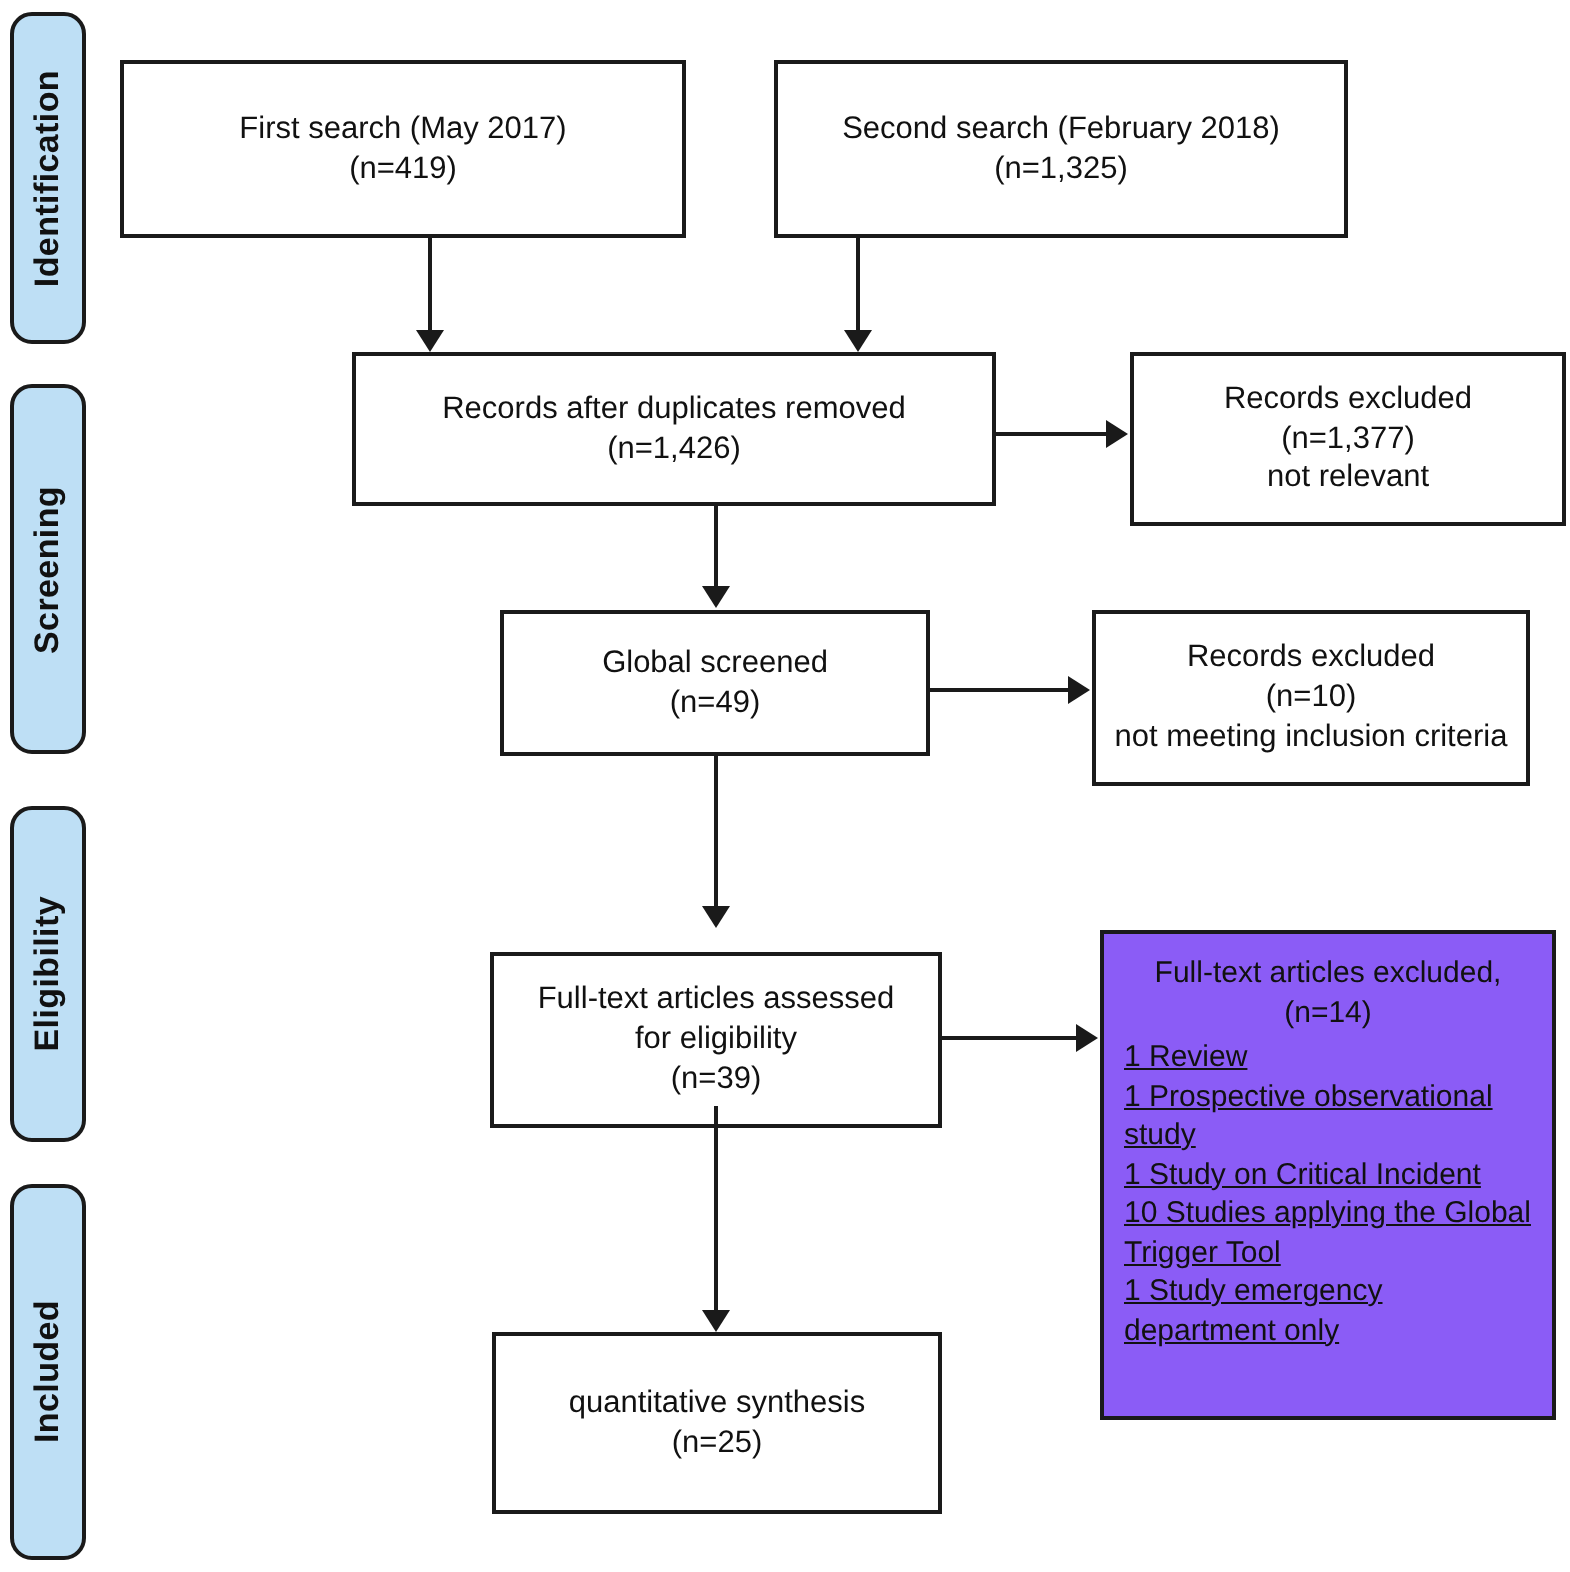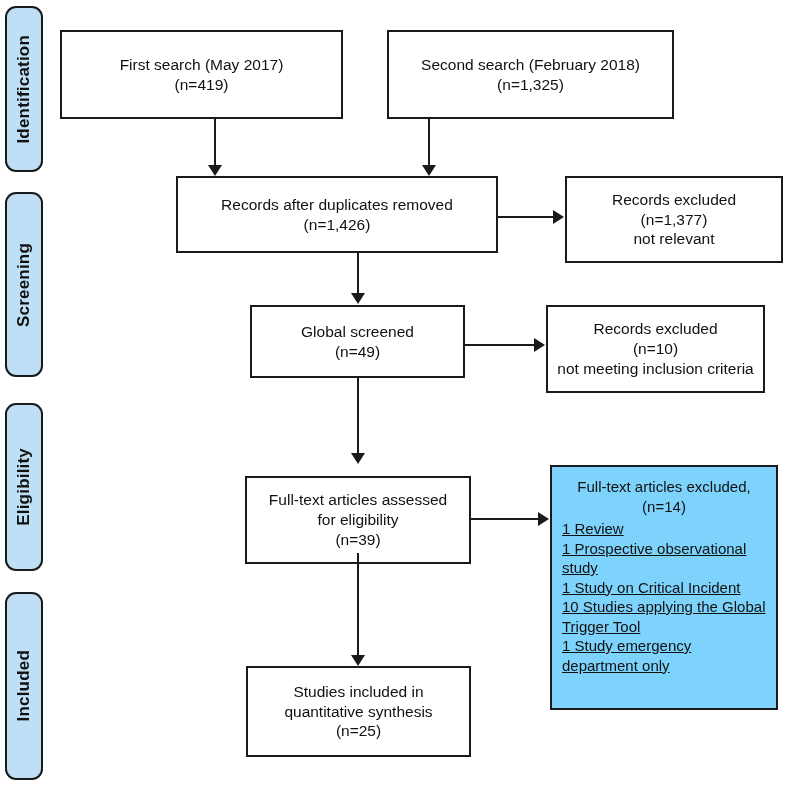--- a/index.html
+++ b/index.html
@@ -51,21 +51,21 @@
     font-size: 15.5px;
     color: #111111;
     line-height: 1.28;
     padding: 2px 4px;
   }
   .flow-box .line { display: block; white-space: nowrap; }
 
   
   .reasons-box {
     position: absolute;
-    background: #7dd3fc;
+    background: #8b5cf6;
     border: 2px solid #1a1a1a;
     box-sizing: border-box;
     font-size: 15px;
     color: #111111;
     line-height: 1.30;
     padding: 10px 10px 8px 10px;
     display: flex;
     flex-direction: column;
   }
   .reasons-head {
@@ -194,18 +194,17 @@
     </div>
   </div>
 
   <div class="hline" style="left:471px; top:518px; width:68px;"></div>
   <div class="arrow-right" style="left:538px; top:512px;"></div>
 
   <div class="vline" style="left:357px; top:553px; height:103px;"></div>
   <div class="arrow-down" style="left:351px; top:655px;"></div>
 
   <div class="flow-box" style="left:246px; top:666px; width:225px; height:91px;">
-    <span class="line">Studies included in</span>
     <span class="line">quantitative synthesis</span>
     <span class="line">(n=25)</span>
   </div>
 
 </div>
 
 </body></html>

